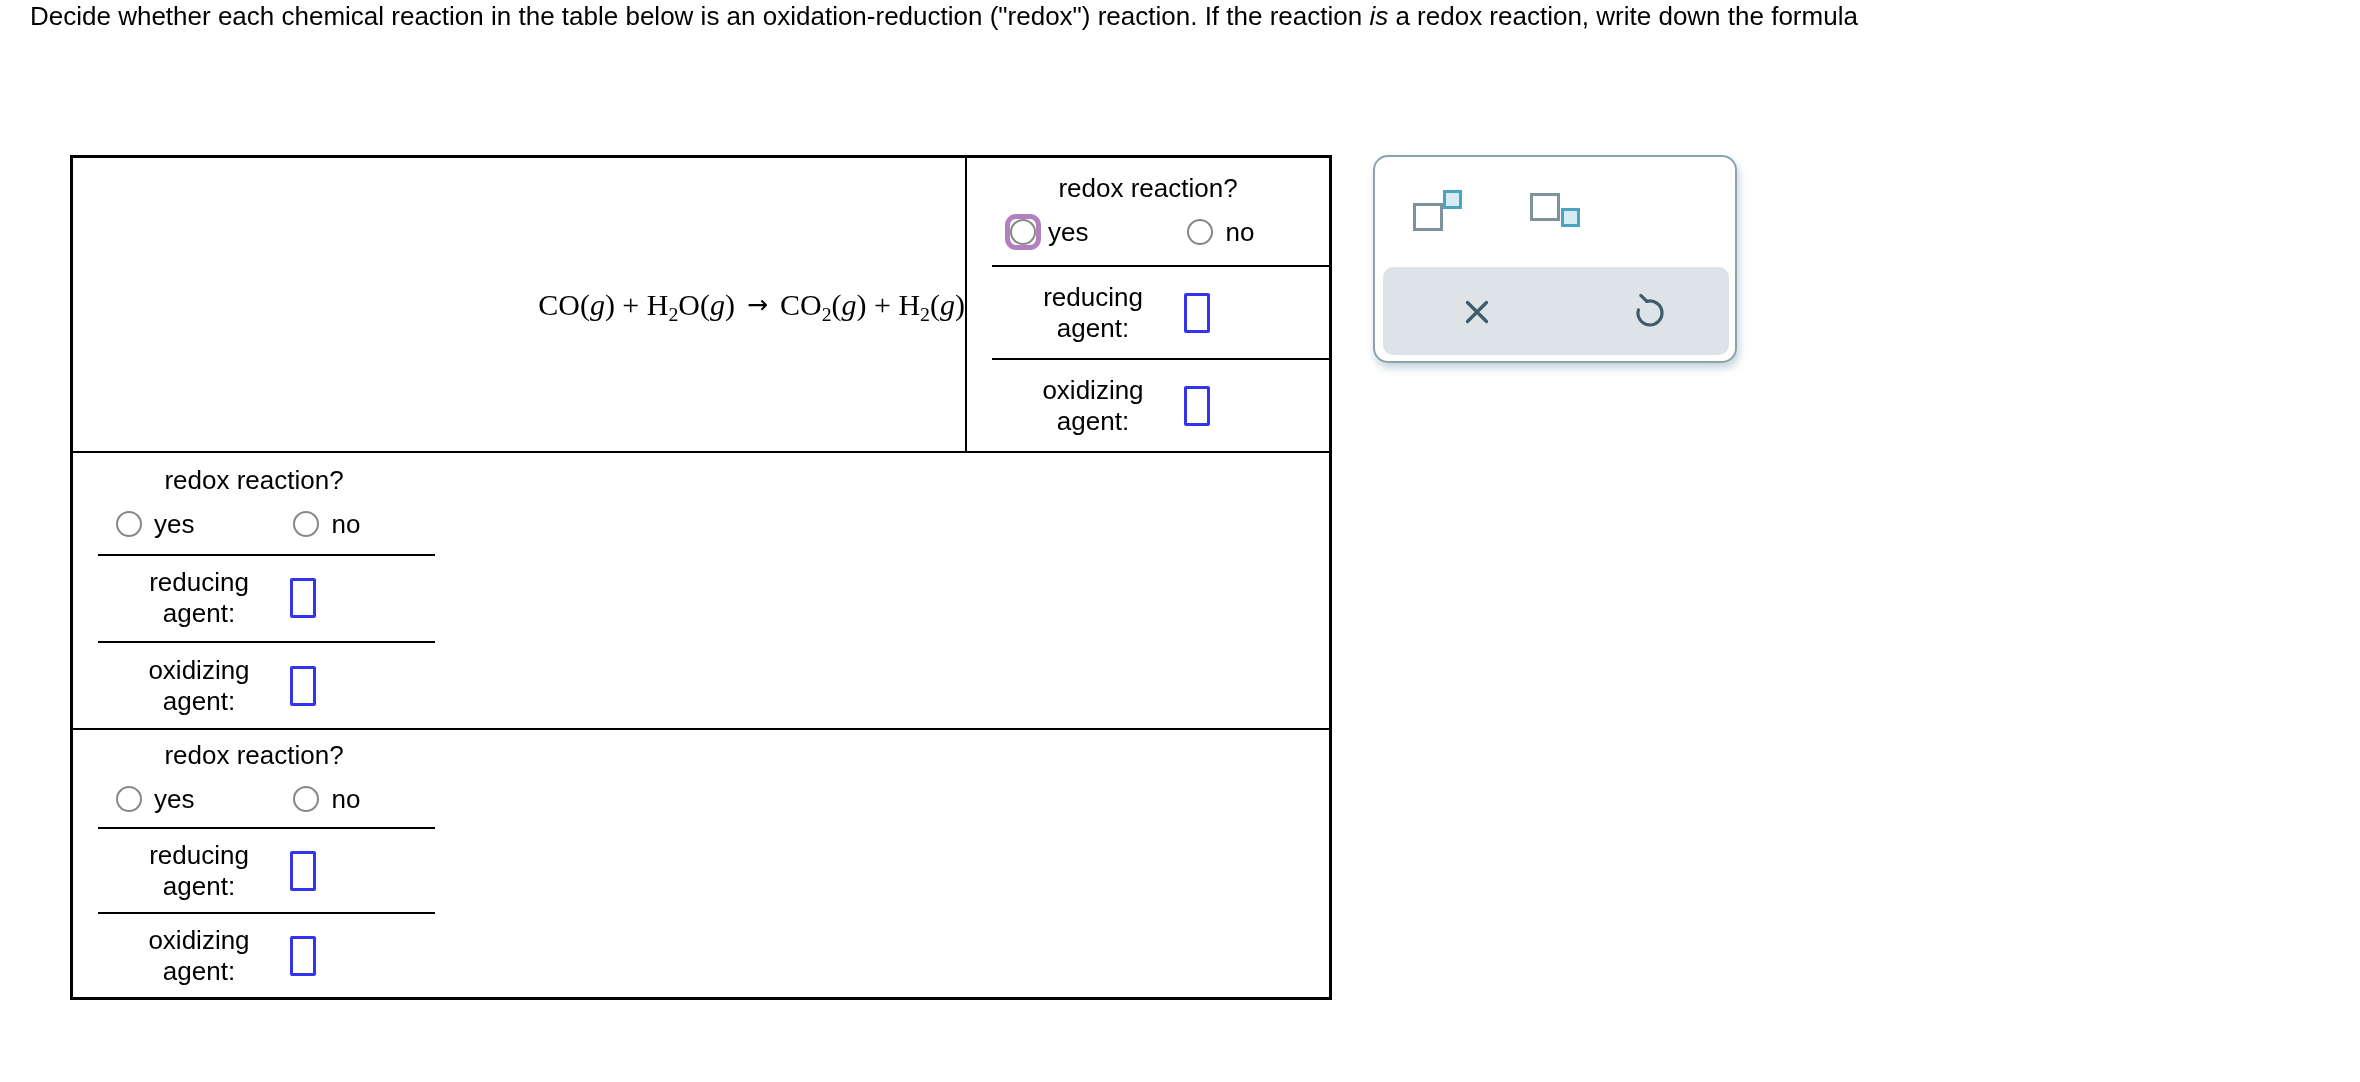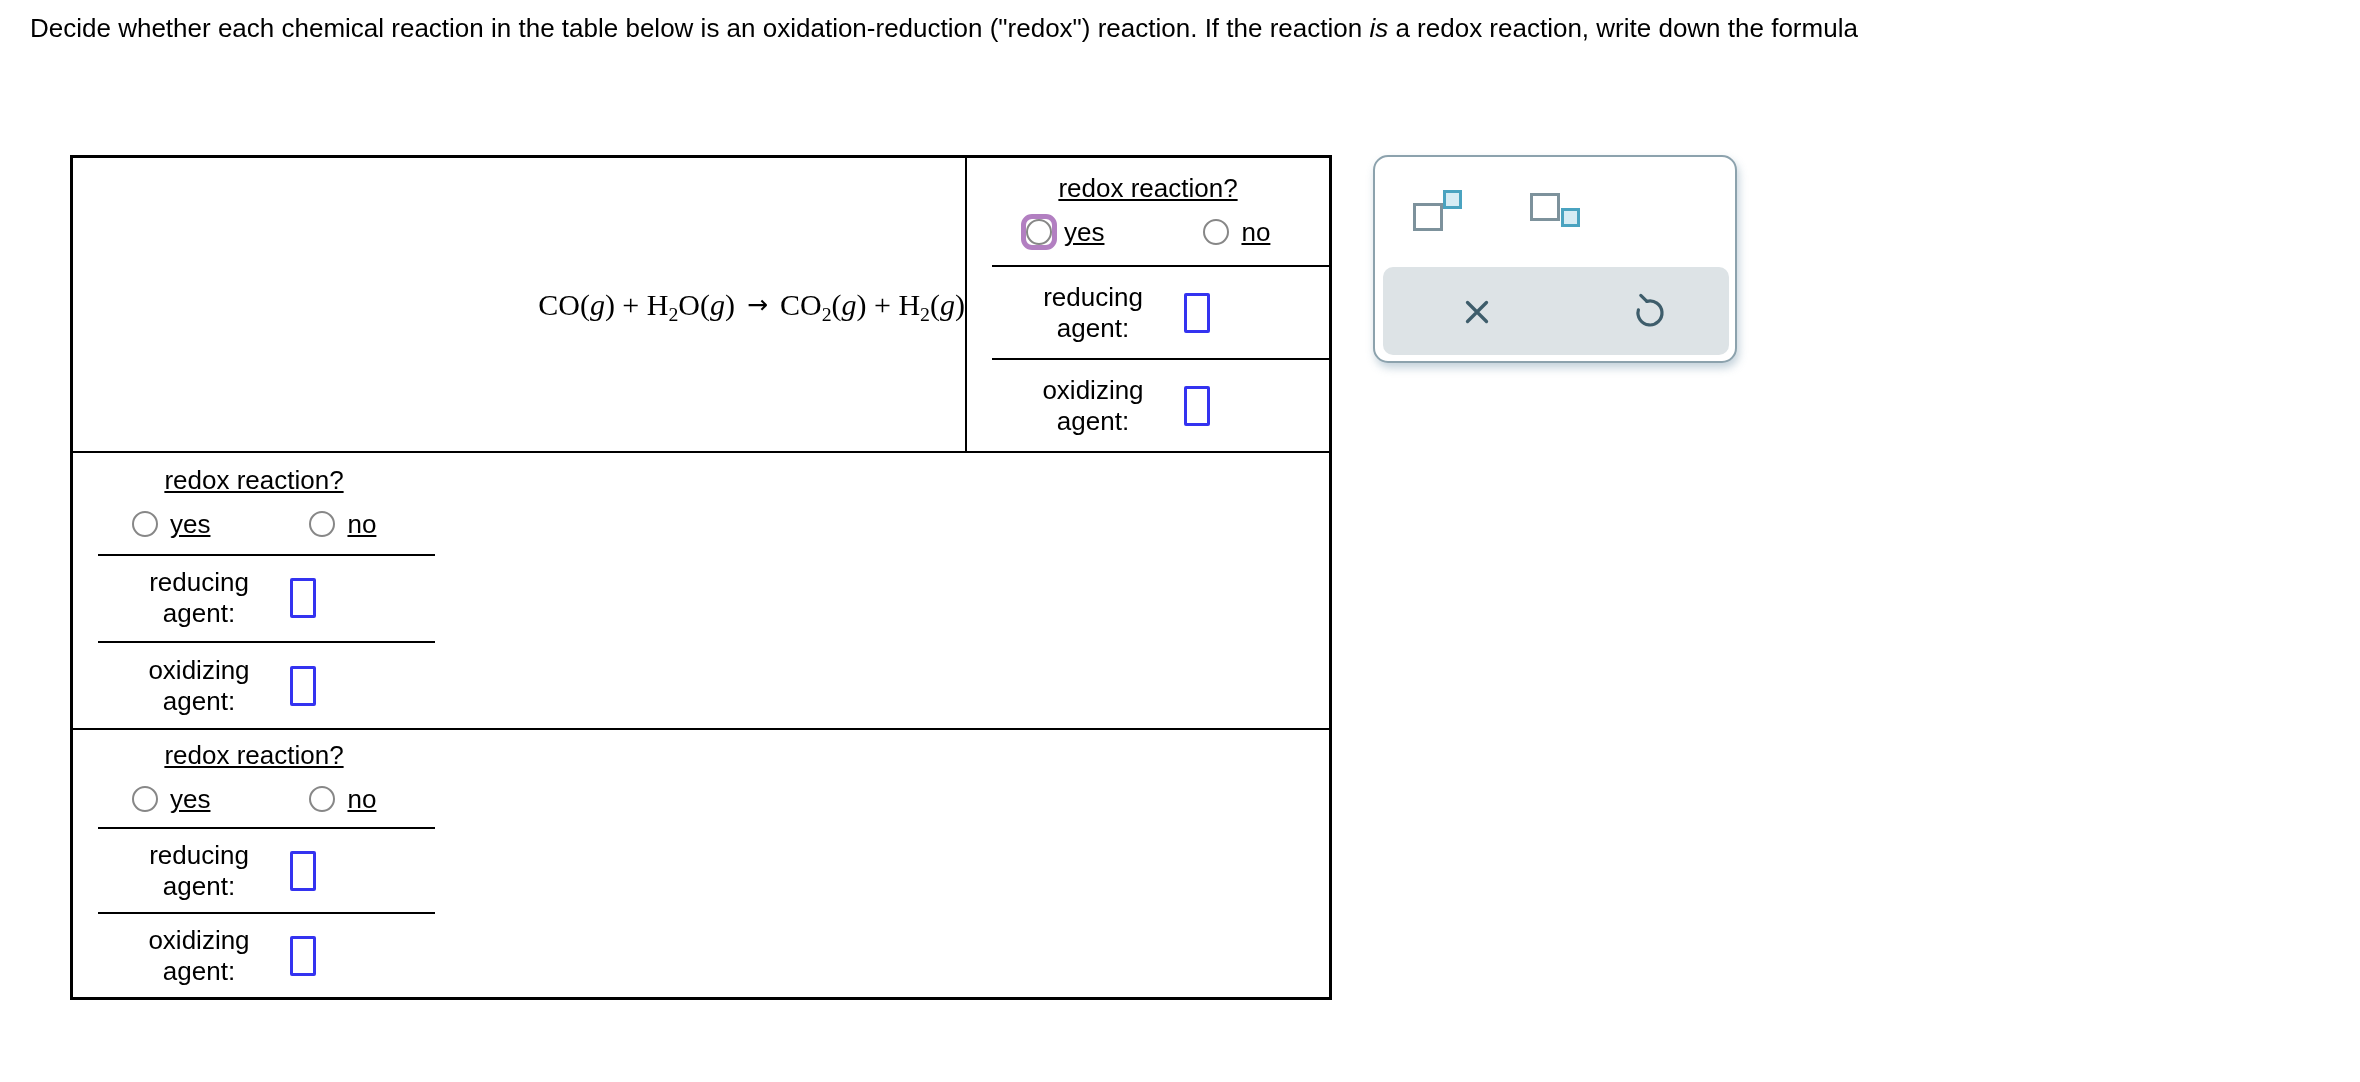--- a/index.html
+++ b/index.html
@@ -2,21 +2,21 @@
 <html><head>
 <meta charset="utf-8">
 <style>
   html,body{margin:0;padding:0;}
   body{
     width:2360px;height:1082px;position:relative;overflow:hidden;
     background:#ffffff;color:#000;
     font-family:"Liberation Sans","DejaVu Sans",sans-serif;
   }
   
-  .header{position:absolute;left:30px;top:12px;width:2322px;font-size:26px;line-height:33px;}
+  .header{position:absolute;left:30px;top:0;width:2322px;font-size:26px;line-height:33px;}
   .header .line{white-space:nowrap;}
   .header i{font-style:italic;}
 
   
   .qtable{
     position:absolute;left:70px;top:155px;width:1262px;height:845px;
     border:3px solid #000;box-sizing:border-box;
     display:flex;flex-direction:column;background:#fff;
   }
   .rrow{display:flex;min-height:0;}
@@ -32,24 +32,24 @@
     font-size:30px;white-space:nowrap;
   }
   .equation sub{font-size:66%;line-height:0;vertical-align:-0.32em;}
   .equation i{font-style:italic;}
   .equation .rxn-arrow{
     font-family:"DejaVu Sans",sans-serif;font-size:25px;
     margin:0 12px;position:relative;top:-2px;
   }
   .ans-col{width:362px;display:flex;flex-direction:column;min-height:0;}
   .redox-cell{
-    flex:37;display:flex;flex-direction:column;justify-content:center;gap:10px;min-height:0;text-decoration:underline;
+    flex:37;display:flex;flex-direction:column;justify-content:center;gap:10px;min-height:0;
   }
   .redox-q{text-align:center;font-size:26px;}
-  .radio-row{display:flex;padding-left:54px;}
+  .radio-row{display:flex;padding-left:38px;}
   .opt{display:flex;align-items:center;}
   .opt-no{margin-left:94px;}
   .ring{
     width:36px;height:36px;box-sizing:border-box;
     border:5px solid transparent;border-radius:11px;
     display:flex;align-items:center;justify-content:center;flex:none;
   }
   .ring.focused{border-color:#b27fc1;}
   .radio{
     width:22px;height:22px;border:2px solid #878787;border-radius:50%;

